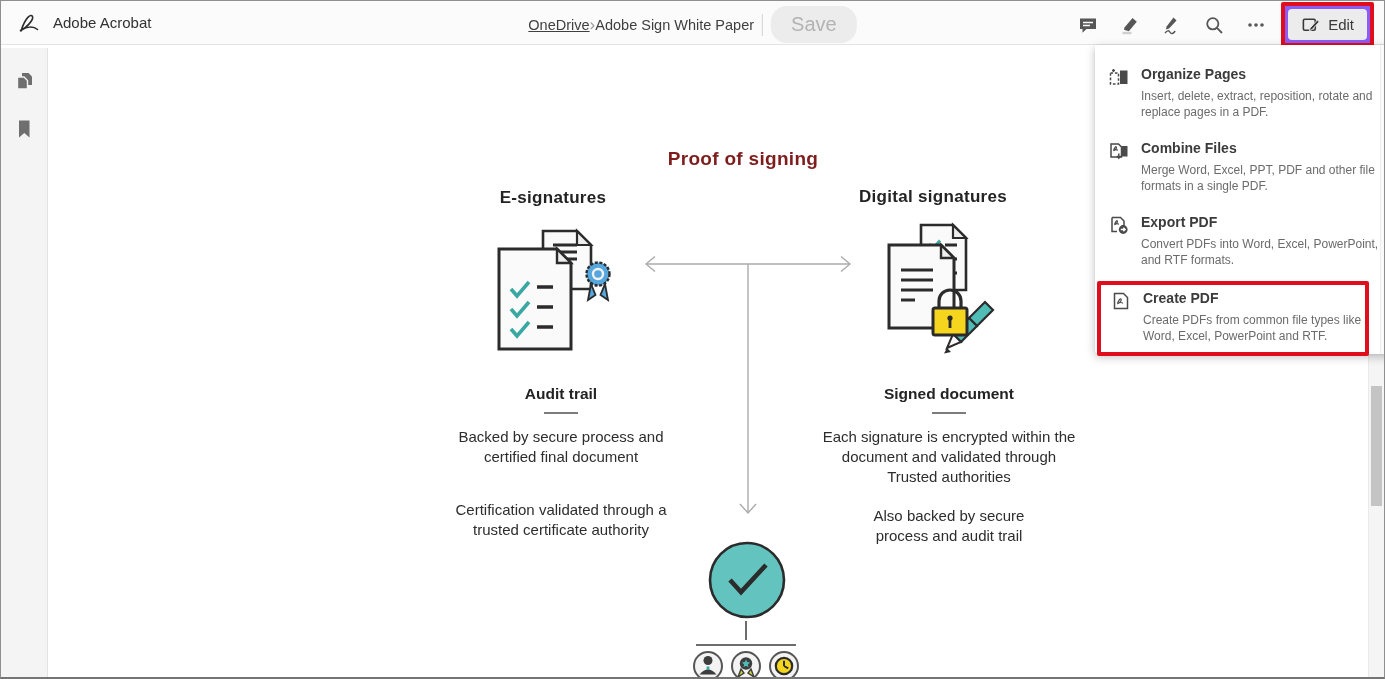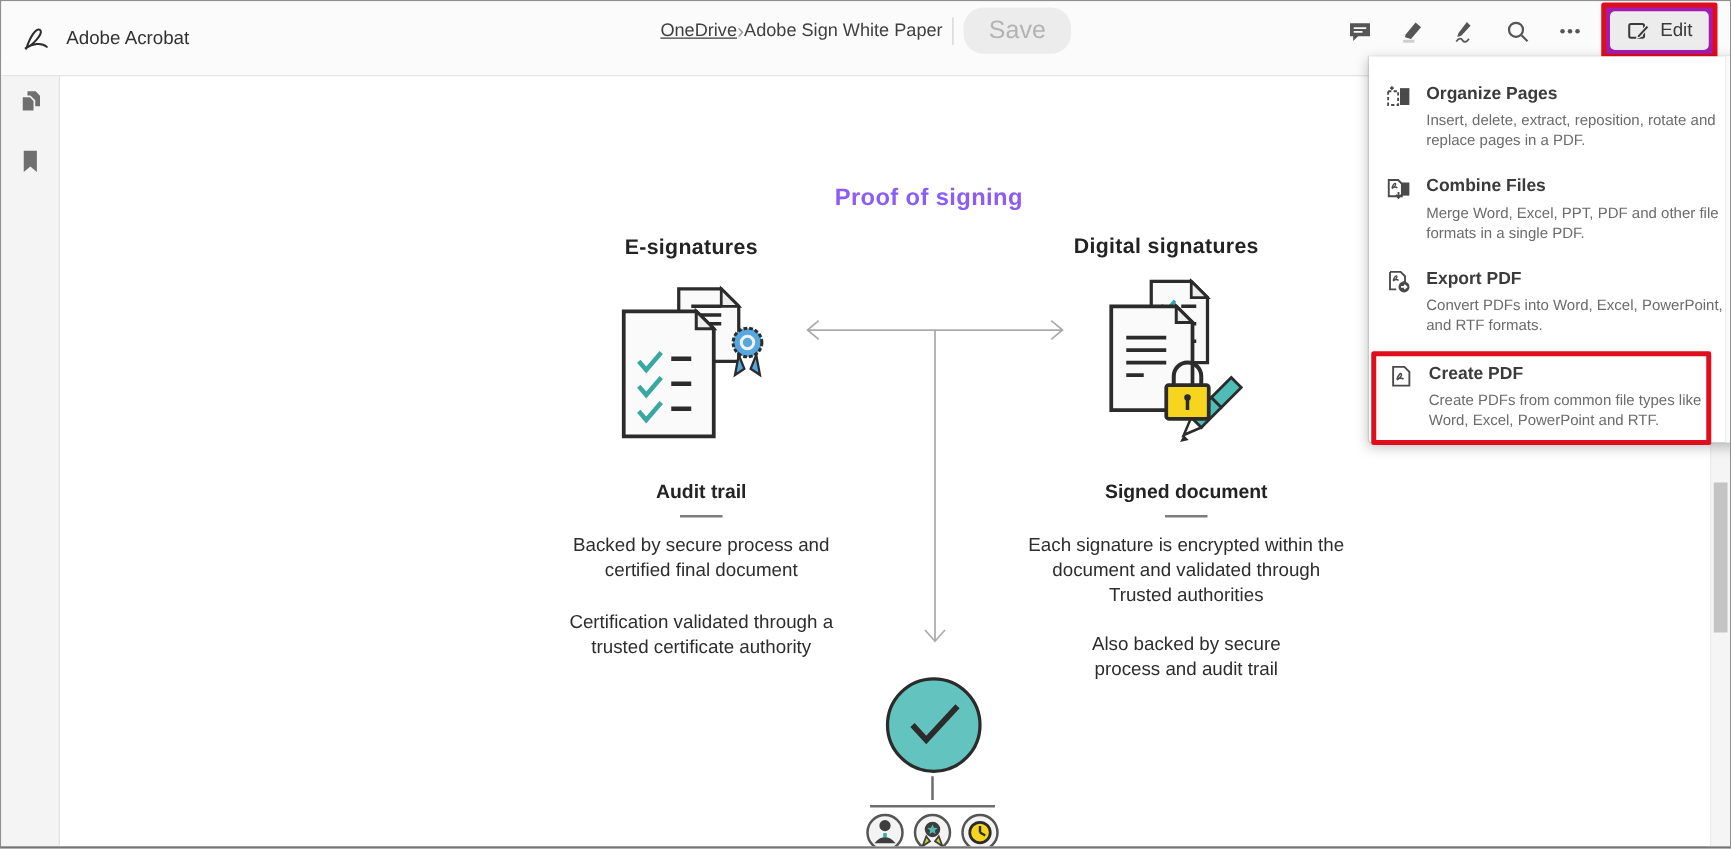--- a/index.html
+++ b/index.html
@@ -7,21 +7,21 @@
   body { font-family:"Liberation Sans", sans-serif; }
 
   .window{
     position:relative; width:1385px; height:679px;
     border:1px solid #8f8f8f; border-bottom:2px solid #757575;
     background:#fff; overflow:hidden;
   }
 
   
   .header{
-    position:absolute; left:0; top:0; right:0; height:60px;
+    position:absolute; left:0; top:0; right:0; height:44px;
     background:#fbfbfb; border-bottom:1px solid #e4e4e4;
     display:flex; align-items:center; z-index:6;
   }
   .header-left{ display:flex; align-items:center; gap:12px; padding-left:16px; }
   .app-logo{ width:24px; height:24px; color:#2d2d2d; }
   .app-title{ font-size:15px; color:#323232; }
   .header-center{
     position:absolute; left:50%; top:0; height:47px; transform:translateX(-50%);
     display:flex; align-items:center; gap:0; white-space:nowrap;
   }
@@ -36,21 +36,21 @@
   .header-right{
     position:absolute; right:10px; top:0; height:47px;
     display:flex; align-items:center; gap:8px;
   }
   .tool-btn{
     width:34px; height:34px; display:flex; align-items:center; justify-content:center;
     background:none; border:none; color:#565656; cursor:pointer;
   }
   .tool-btn svg{ width:20px; height:20px; }
   .edit-frame{
-    border:4px solid #e00d1d; border-radius:2px; padding:3px; background:#a21caf;
+    border:4px solid #e00d1d; border-radius:2px; padding:3px; background:#8b5cf6;
   }
   .edit-btn{
     display:flex; align-items:center; gap:8px; background:#ececec; border:none;
     border-radius:4px; padding:6px 13px; font-size:15px; color:#3a3a3a;
     font-family:inherit; cursor:pointer;
   }
   .edit-btn svg{ width:19px; height:19px; color:#3a3a3a; }
 
   
   .sidebar{
@@ -59,33 +59,33 @@
     display:flex; flex-direction:column; align-items:center; padding-top:22px; gap:24px;
     z-index:2;
   }
   .side-btn{ width:24px; height:24px; background:none; border:none; color:#6f6f6f; cursor:pointer; }
   .side-btn svg{ width:20px; height:20px; }
 
   
   .doc-area{ position:absolute; left:47px; top:47px; right:0; bottom:0; background:#fff; }
   .abs{ position:absolute; }
   .doc-title{ left:545px; top:100px; width:300px; text-align:center;
-    font-size:19px; font-weight:bold; color:#8b5cf6; letter-spacing:.3px; }
+    font-size:19px; font-weight:bold; color:#7f1d1d; letter-spacing:.3px; }
   .col-heading{ font-size:17px; font-weight:bold; color:#232323; text-align:center; letter-spacing:.3px; }
   .h-esig{ left:395px; top:140px; width:220px; }
   .h-dsig{ left:765px; top:139px; width:240px; }
   .sub-heading{ font-size:15.5px; font-weight:bold; color:#232323; text-align:center; }
   .sh-left{ left:433px; top:337px; width:160px; }
   .sh-right{ left:821px; top:337px; width:160px; }
   .sub-divider{ width:34px; height:2px; background:#7c7c7c; }
   .dv-left{ left:496px; top:364px; }
   .dv-right{ left:884px; top:364px; }
   .para{ font-size:15px; line-height:20px; color:#2d2d2d; text-align:center; }
   .p-l1{ left:388px; top:379px; width:250px; }
-  .p-l2{ left:388px; top:440px; width:250px; }
+  .p-l2{ left:388px; top:452px; width:250px; }
   .p-r1{ left:771px; top:379px; width:260px; }
   .p-r2{ left:806px; top:458px; width:190px; }
   .v-connector{ left:697px; top:573px; width:1.5px; height:19px; background:#6d6d6d; }
   .h-connector{ left:648px; top:596px; width:100px; height:1.5px; background:#6d6d6d; }
 
   
   .menu-panel{
     position:absolute; left:1073px; top:44px; width:300px; height:309px;
     background:#fff; box-shadow:0 3px 10px rgba(0,0,0,.25), 0 0 1px rgba(0,0,0,.2);
     border-radius:0 0 3px 3px; z-index:8; padding:12px 0 0 0;margin-left:21px;

